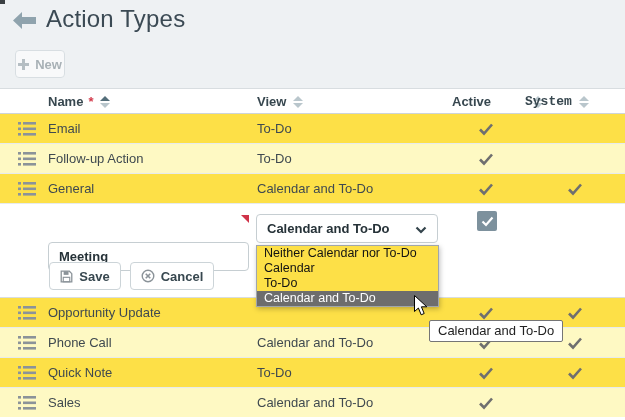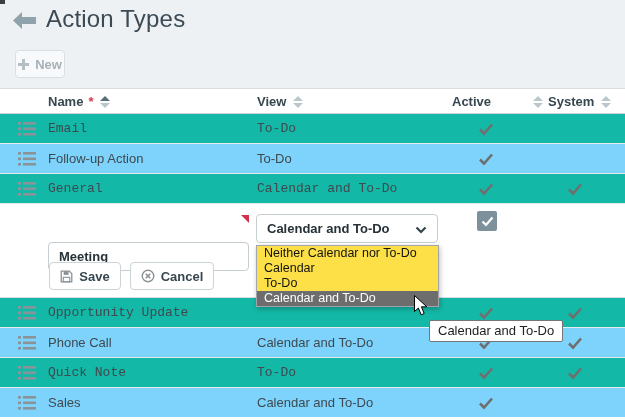--- a/index.html
+++ b/index.html
@@ -21,29 +21,29 @@
          background:#fff; border:1px solid #ccd4d8; border-radius:4px;
          font-size:13px; font-weight:700; color:#37474f; }
   .new-btn { position:absolute; left:15px; top:50px; width:50px; height:28px; opacity:.62; }
   .new-btn .lbl { color:#7e8b92; }
 
   
   .tbl { position:absolute; left:0; top:88px; width:625px; border-top:1px solid #d8dde0; background:#fff; }
   .thead { position:relative; height:25px; background:#fff; border-bottom:1px solid #cdd4d8; }
   .hcell { position:absolute; top:0; height:25px; display:flex; align-items:center; gap:5px;
            font-size:13px; font-weight:700; color:#37474f; }
-  .h-name { left:48px; } .h-view { left:257px; } .h-active { left:452px;gap:40px; } .h-system { left:548px; }
+  .h-name { left:48px; } .h-view { left:257px; } .h-active { left:452px;gap:40px; } .h-system { left:525px;font-family:Liberation Mono, monospace; }
   .req { color:#d3394a; font-weight:700; }
   .sorticons { display:flex; flex-direction:column; gap:2px; margin-left:2px; }
   .tri-up { width:0; height:0; border-left:5px solid transparent; border-right:5px solid transparent; border-bottom:5px solid #b9c6cc; }
   .tri-dn { width:0; height:0; border-left:5px solid transparent; border-right:5px solid transparent; border-top:5px solid #b9c6cc; }
   .tri-up.on { border-bottom-color:#546e7a; }
 
-  .row { position:relative; height:30px; border-bottom:1px solid #e7ebed; background:#7dd3fc; }
-  .row.alt { background:#14b8a6;font-family:Liberation Mono, monospace; }
+  .row { position:relative; height:30px; border-bottom:1px solid #e7ebed; background:#fef9c3; }
+  .row.alt { background:#fde047; }
   .row .handle { position:absolute; left:18px; top:8px; cursor:grab; }
   .row .name  { position:absolute; left:48px; top:7px; font-size:13px; color:#3f4950; }
   .row .view  { position:absolute; left:257px; top:7px; font-size:13px; color:#3f4950; }
   .ck { position:absolute; top:8px; width:22px; text-align:center; }
   .ck-active { left:475px; } .ck-system { left:564px; }
 
   
   .edit-zone { position:relative; height:94px; background:#fff; border-bottom:1px solid #d8dde0; }
   .name-input { position:absolute; left:48px; top:10px; width:201px; height:29px;
                 border:1px solid #c6ced2; border-radius:4px; background:#fff;

